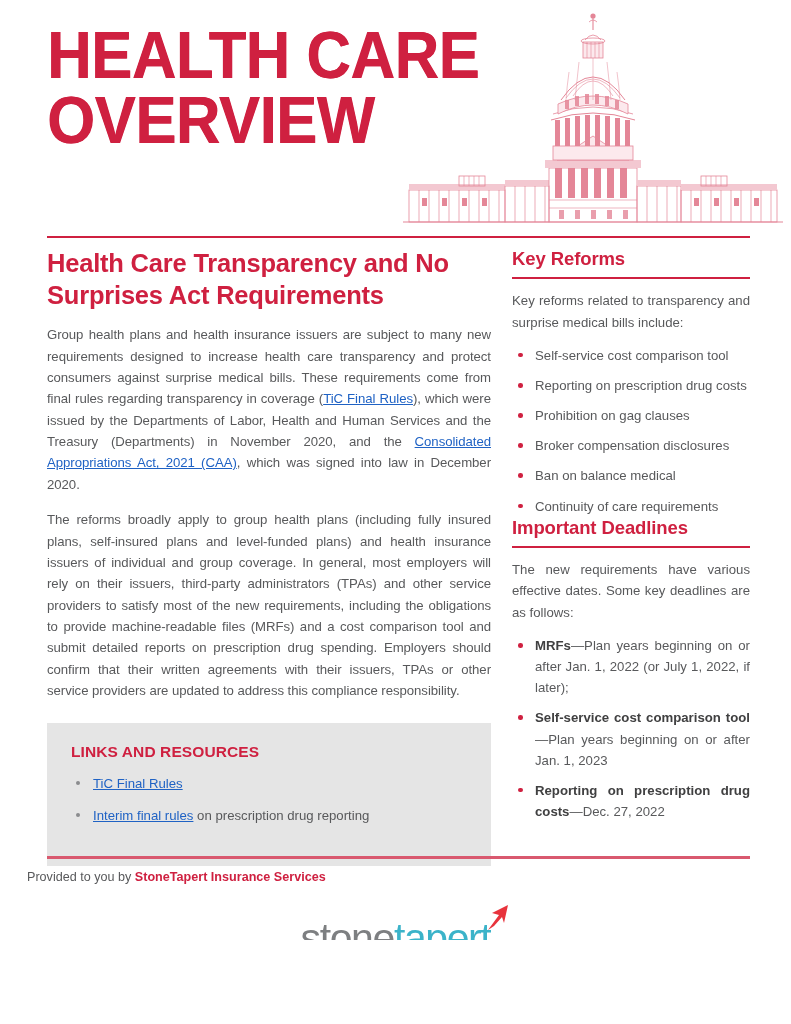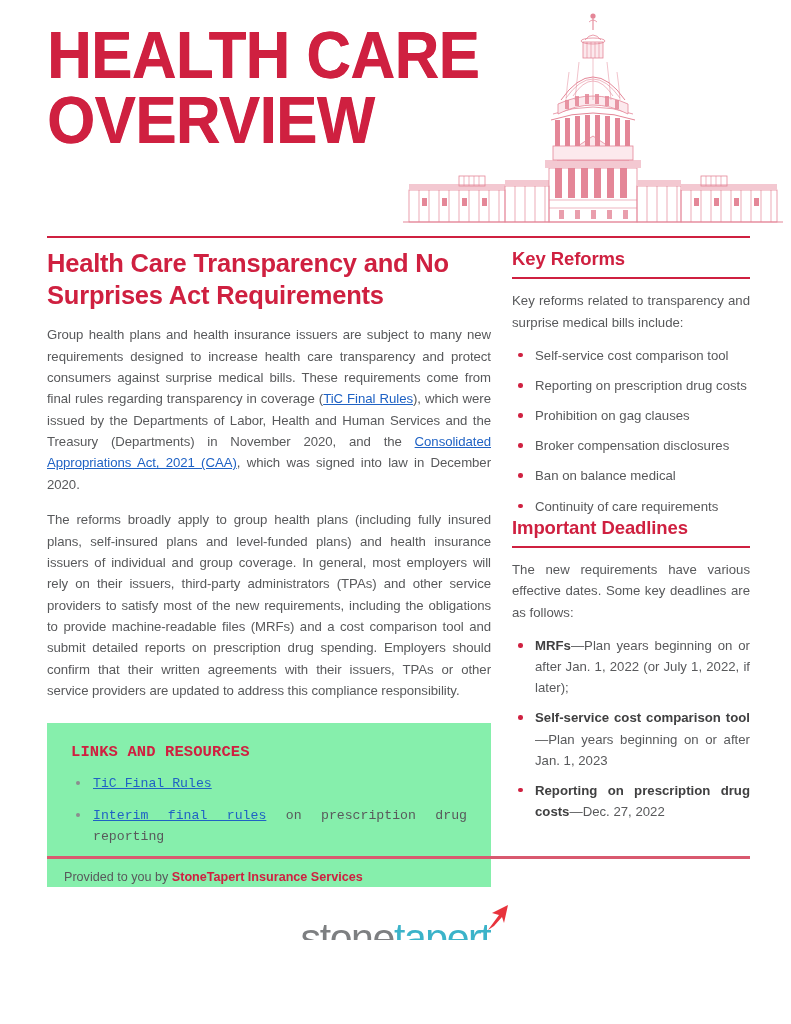--- a/index.html
+++ b/index.html
@@ -101,24 +101,23 @@
   p.body-text:last-child { margin-bottom: 0; }
 
   a.doclink {
     color: #1f62c4;
     text-decoration: underline;
   }
 
   
   #links-box {
     margin-top: 21px;
-    background: #86efac;
+    background: #e5e5e5;
     padding: 20px 24px 24px 24px;
     box-sizing: border-box;
-    font-family: Liberation Mono, monospace;
   }
   #links-box h2 {
     margin: 0 0 12px 0;
     color: #cf2040;
     font-size: 15.5px;
     font-weight: bold;
     letter-spacing: 0.1px;
   }
   ul.links-list {
     margin: 0;
@@ -202,21 +201,21 @@
     left: 0;
     top: 856px;
     width: 791px;
   }
   #footer-rule {
     margin: 0 41px 0 47px;
     height: 2.5px;
     background: #d9596f;
   }
   #footer-text {
-    margin: 11px 0 0 64px;
+    margin: 11px 0 0 27px;
     color: #58595b;
     font-size: 12.6px;
   }
   #footer-text b { color: #cf2040; }
 
   
   #logo {
     position: absolute;
     left: 0;
     top: 918px;

